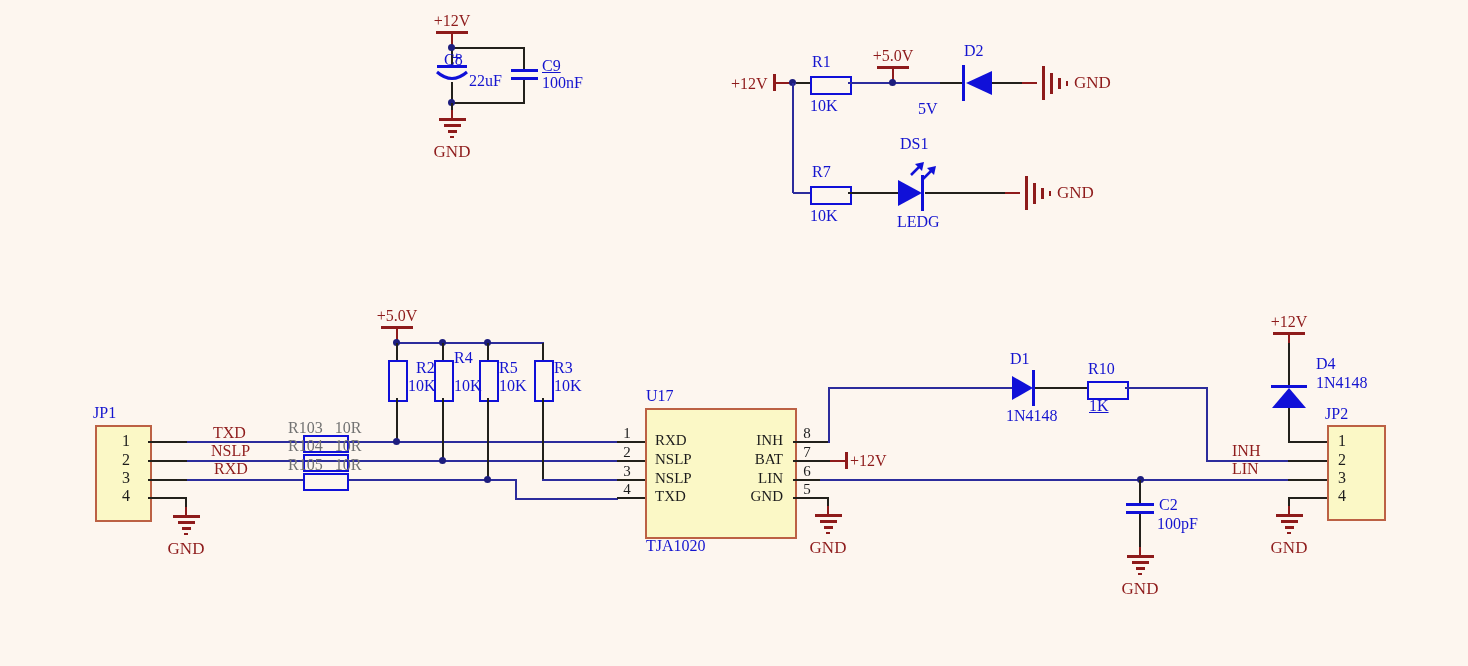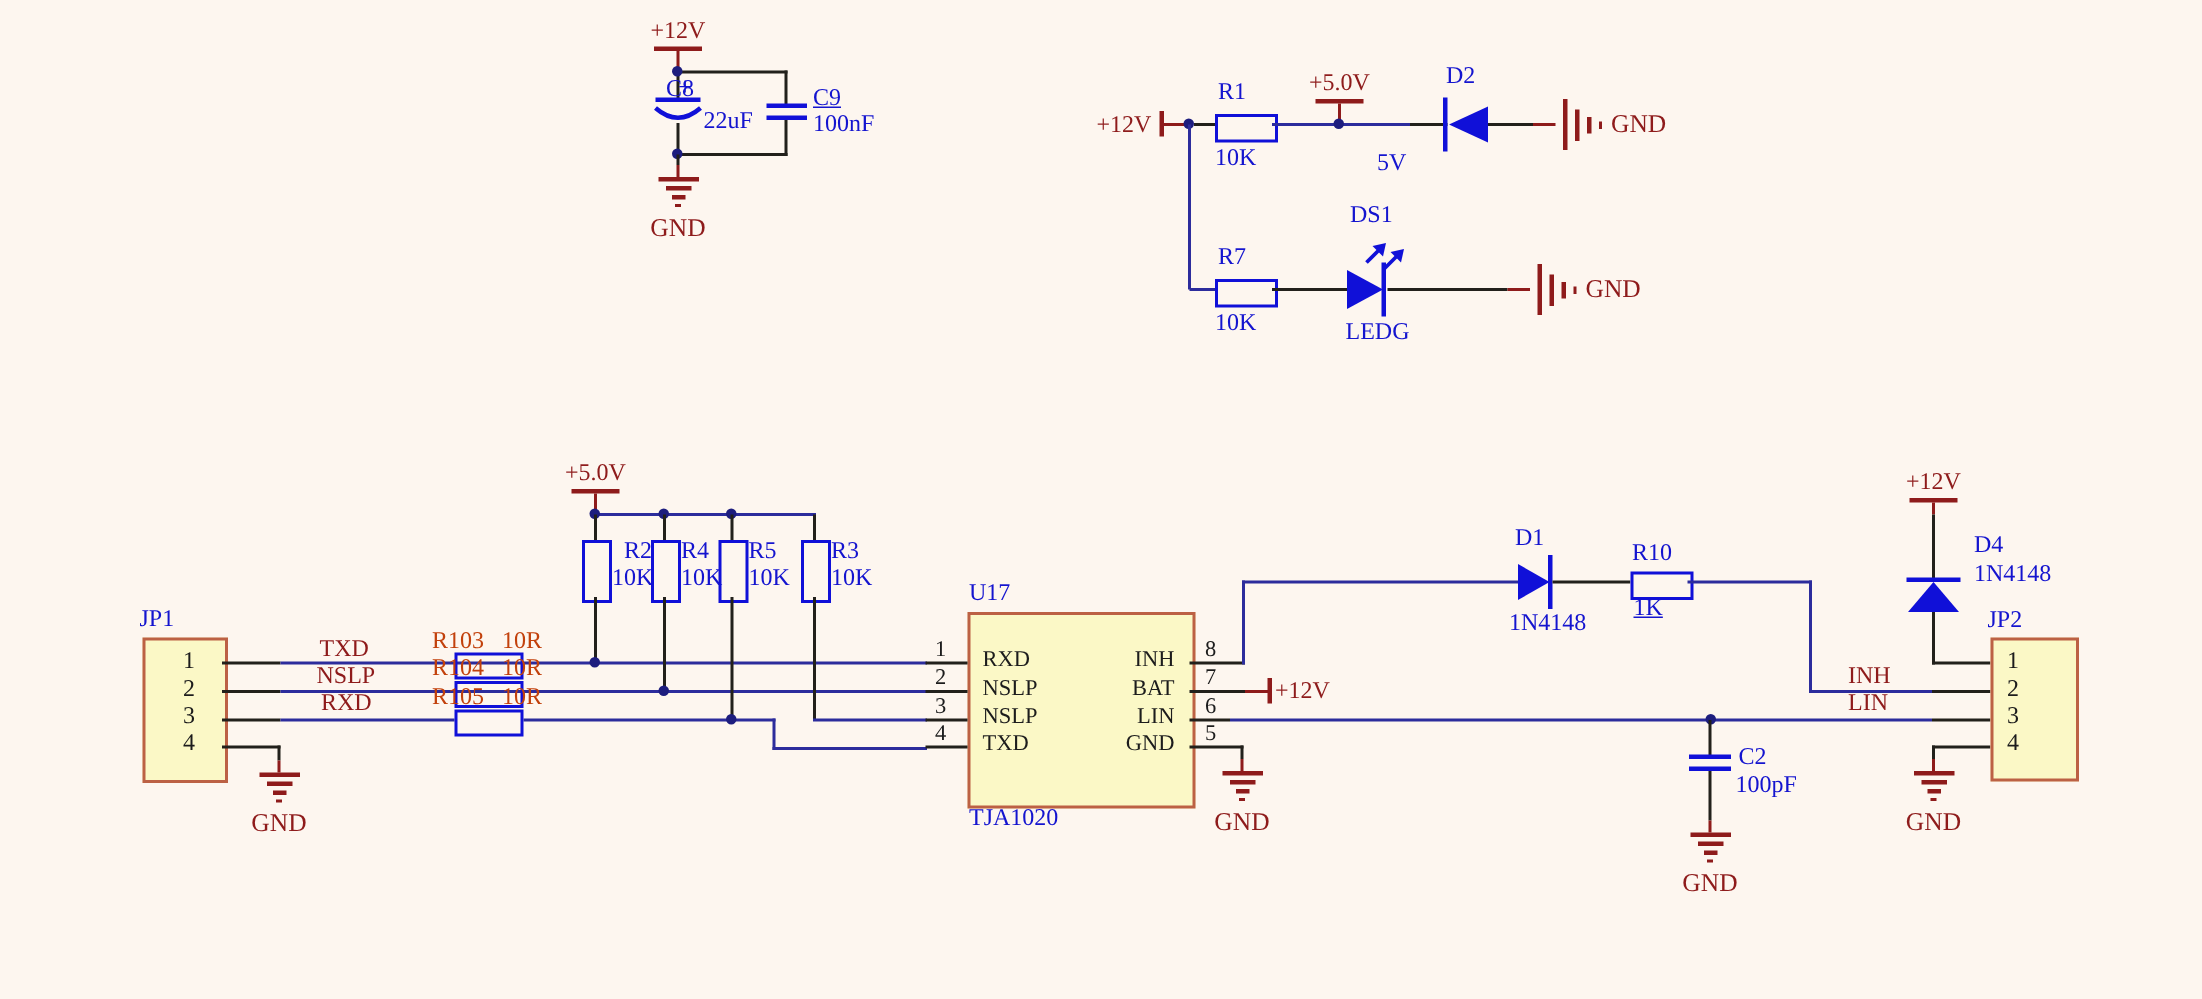--- a/index.html
+++ b/index.html
@@ -12,21 +12,21 @@
   .rl{background:#8e1b1b;}
   .dot{position:absolute;width:7px;height:7px;border-radius:50%;background:#1d1d7e;}
   .t{position:absolute;font-size:16px;line-height:1.05;white-space:nowrap;}
   .tb{color:#1414cf;} .tr{color:#8e1b1b;} .tk{color:#1c1c1c;}
   .small{font-size:15px;}
   .rbox{position:absolute;border:2px solid #1010d8;background:#fdf6ef;}
   .rbox.open{background:transparent;}
   .plate{position:absolute;background:#1010d8;}
   .icbox{position:absolute;background:#fbf8c6;border:2px solid #bc6144;}
   .tri{position:absolute;width:0;height:0;}
-  .reflabel{position:absolute;display:flex;gap:12px;font-size:16px;color:#c2410c;white-space:nowrap;}
+  .reflabel{position:absolute;display:flex;gap:12px;font-size:16px;color:#737373;white-space:nowrap;}
   .gndv{position:absolute;width:44px;display:flex;flex-direction:column;align-items:center;}
   .gndv .lead{width:2px;height:8px;background:#8e1b1b;}
   .gndv .b{height:3px;background:#8e1b1b;margin-bottom:3px;}
   .gndv .b1{width:27px;} .gndv .b2{width:17px;} .gndv .b3{width:9px;} .gndv .b4{width:4px;height:2px;}
   .gndv .gl{font-size:17px;color:#8e1b1b;margin-top:1px;}
   .gndh{position:absolute;display:flex;align-items:center;height:36px;}
   .gndh .lead{width:15px;height:2px;background:#8e1b1b;}
   .gndh .gb{width:3px;background:#8e1b1b;margin-left:5px;}
   .gndh .gb1{height:34px;} .gndh .gb2{height:21px;} .gndh .gb3{height:11px;} .gndh .gb4{height:5px;width:2px;}
   .gndh .gl{font-size:17px;color:#8e1b1b;margin-left:6px;}
@@ -190,21 +190,21 @@
   <div class="v pin" style="left:396px;top:343px;height:17px;"></div>
   <div class="v pin" style="left:442px;top:343px;height:17px;"></div>
   <div class="v pin" style="left:487px;top:343px;height:17px;"></div>
   <div class="v pin" style="left:542px;top:343px;height:17px;"></div>
   <div class="rbox" style="left:388px;top:360px;width:16px;height:38px;"></div>
   <div class="rbox" style="left:434px;top:360px;width:16px;height:38px;"></div>
   <div class="rbox" style="left:479px;top:360px;width:16px;height:38px;"></div>
   <div class="rbox" style="left:534px;top:360px;width:16px;height:38px;"></div>
   <div class="t tb" style="left:416px;top:360px;">R2</div>
   <div class="t tb" style="left:408px;top:378px;">10K</div>
-  <div class="t tb" style="left:454px;top:360px;">R4</div>
+  <div class="t tb" style="left:454px;top:350px;">R4</div>
   <div class="t tb" style="left:454px;top:378px;">10K</div>
   <div class="t tb" style="left:499px;top:360px;">R5</div>
   <div class="t tb" style="left:499px;top:378px;">10K</div>
   <div class="t tb" style="left:554px;top:360px;">R3</div>
   <div class="t tb" style="left:554px;top:378px;">10K</div>
   <div class="v pin" style="left:396px;top:398px;height:44px;"></div>
   <div class="v pin" style="left:442px;top:398px;height:63px;"></div>
   <div class="v pin" style="left:487px;top:398px;height:82px;"></div>
   <div class="v pin" style="left:542px;top:398px;height:82px;"></div>
   <div class="h wire" style="left:542px;top:479px;width:76px;"></div>

